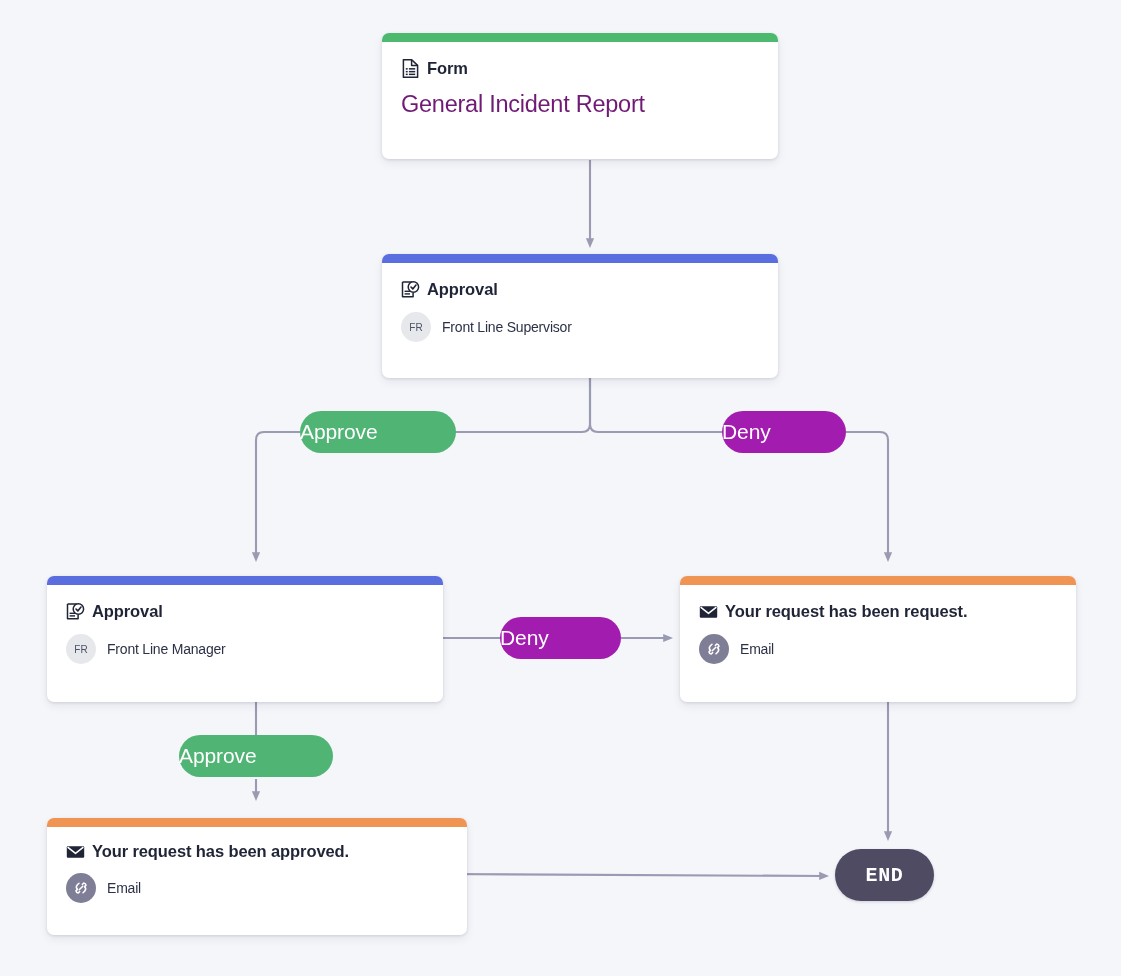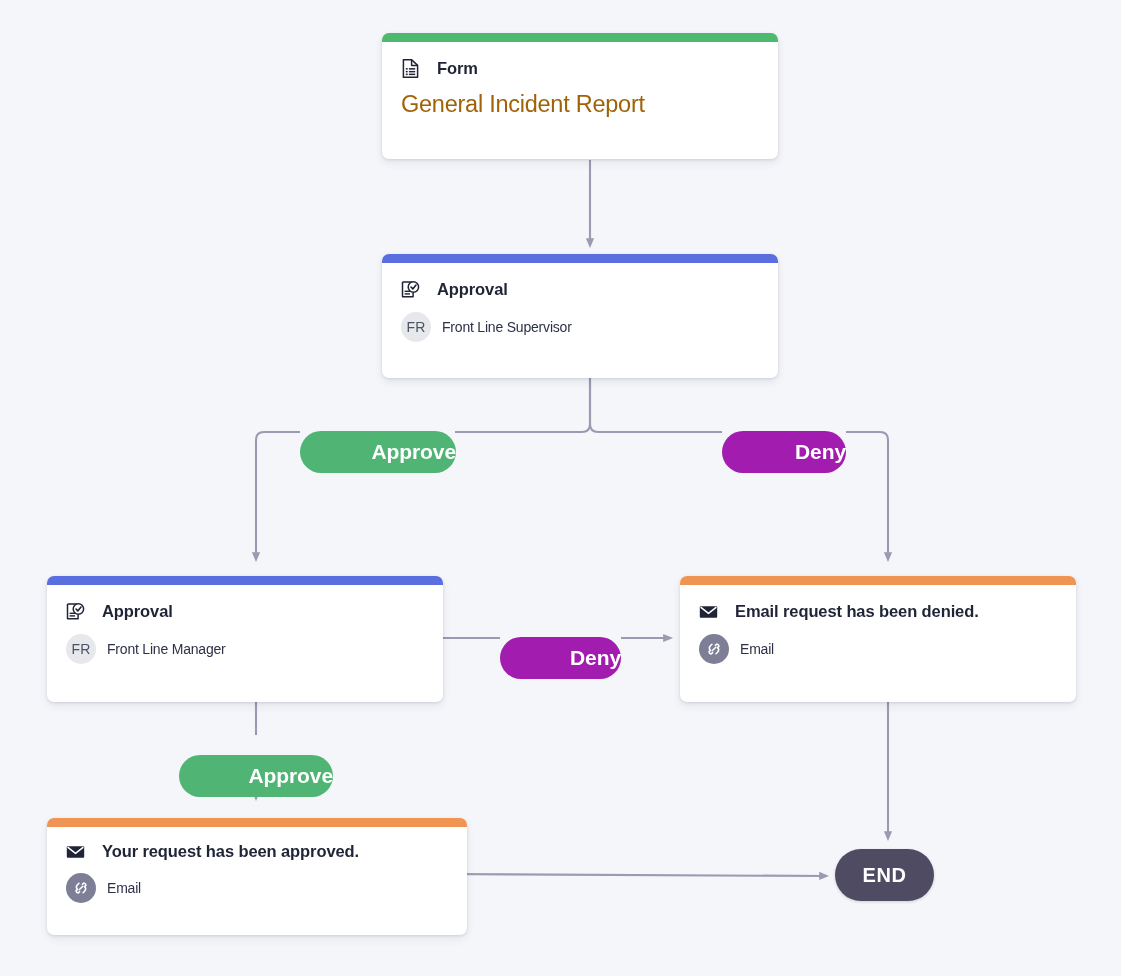--- a/index.html
+++ b/index.html
@@ -39,21 +39,21 @@
   .card-bar {
     height: 9px;
     width: 100%;
   }
   .card-body {
     padding: 17px 26px 20px 19px;
   }
   .card-head {
     display: flex;
     align-items: flex-start;
-    gap: 17px;
+    gap: 7px;
     margin-bottom: 13px;
   }
   .card-head .ico {
     display: flex;
     align-items: center;
     justify-content: center;
     width: 19px;
     height: 19px;
     flex: none;
   }
@@ -71,57 +71,56 @@
   }
   .card-sub-text {
     font-size: 14px;
     color: #2c3147;
     font-weight: normal;
     letter-spacing: -0.2px;
     white-space: nowrap;
   }
   .card-main-text {
     font-size: 23.5px;
-    color: #a16207;
+    color: #701a75;
     font-weight: normal;
     letter-spacing: -0.25px;
     white-space: nowrap;
   }
   .avatar {
     width: 30px;
     height: 30px;
     border-radius: 50%;
     background: #e7e8ec;
     color: #4c5265;
-    font-size: 14px;
+    font-size: 10px;
     font-weight: normal;
     display: flex;
     align-items: center;
     justify-content: center;
     flex: none;
     letter-spacing: .2px;
   }
   .avatar.link {
     background: #7e7e96;
   }
 
   
   .pill {
     position: absolute;
     display: flex;
     align-items: center;
-    justify-content: flex-end;
+    justify-content: flex-start;
     border-radius: 999px;
     color: #ffffff;
     font-size: 21px;
-    font-weight: bold;
+    font-weight: normal;
     letter-spacing: -0.1px;
     white-space: nowrap;
     box-sizing: border-box;
-    margin-top: 20px;
   }
   .pill.approve { background: #50b474; }
   .pill.deny    { background: #a21caf; }
 
   .end-node {
     position: absolute;
     display: flex;
     align-items: center;
     justify-content: center;
     border-radius: 999px;
@@ -249,21 +248,21 @@
   <div class="card" style="left:680px; top:576px; width:396px; height:126px;">
     <div class="card-bar" style="background:#ef9453;"></div>
     <div class="card-body">
       <div class="card-head">
         <span class="ico">
           <svg width="19" height="14" viewBox="0 0 19 14">
             <rect x="0.8" y="1.2" width="17.4" height="11.6" rx="1" fill="#1f2436"></rect>
             <path d="M1.6,2.2 L9.5,8.4 L17.4,2.2" fill="none" stroke="#ffffff" stroke-width="1.5" stroke-linejoin="round"></path>
           </svg>
         </span>
-        <span class="card-title">Email request has been denied.</span>
+        <span class="card-title">Your request has been request.</span>
       </div>
       <div class="card-sub">
         <span class="avatar link">
           <svg width="16" height="16" viewBox="0 0 16 16">
             <path d="M6.2,9.8 L9.8,6.2" fill="none" stroke="#ffffff" stroke-width="1.5" stroke-linecap="round"></path>
             <path d="M6.6,11.6 L5.2,13.0 A2.6,2.6 0 0 1 3.0,10.8 L4.4,9.4" fill="none" stroke="#ffffff" stroke-width="1.5" stroke-linecap="round"></path>
             <path d="M9.4,4.4 L10.8,3.0 A2.6,2.6 0 0 1 13.0,5.2 L11.6,6.6" fill="none" stroke="#ffffff" stroke-width="1.5" stroke-linecap="round"></path>
             <path d="M4.4,9.4 A3.3,3.3 0 0 1 4.4,4.8 L6.0,3.2" fill="none" stroke="#ffffff" stroke-width="1.5" stroke-linecap="round"></path>
             <path d="M11.6,6.6 A3.3,3.3 0 0 1 11.6,11.2 L10.0,12.8" fill="none" stroke="#ffffff" stroke-width="1.5" stroke-linecap="round"></path>
           </svg>
@@ -297,17 +296,17 @@
             <path d="M9.4,4.4 L10.8,3.0 A2.6,2.6 0 0 1 13.0,5.2 L11.6,6.6" fill="none" stroke="#ffffff" stroke-width="1.5" stroke-linecap="round"></path>
             <path d="M4.4,9.4 A3.3,3.3 0 0 1 4.4,4.8 L6.0,3.2" fill="none" stroke="#ffffff" stroke-width="1.5" stroke-linecap="round"></path>
             <path d="M11.6,6.6 A3.3,3.3 0 0 1 11.6,11.2 L10.0,12.8" fill="none" stroke="#ffffff" stroke-width="1.5" stroke-linecap="round"></path>
           </svg>
         </span>
         <span class="card-sub-text">Email</span>
       </div>
     </div>
   </div>
 
-  <div class="end-node" style="left:835px; top:849px; width:99px; height:52px;">
+  <div class="end-node" style="left:835px; top:849px; width:99px; height:52px;font-family:Liberation Mono, monospace;">
     <span>END</span>
   </div>
 
 </div>
 
 </body></html>

